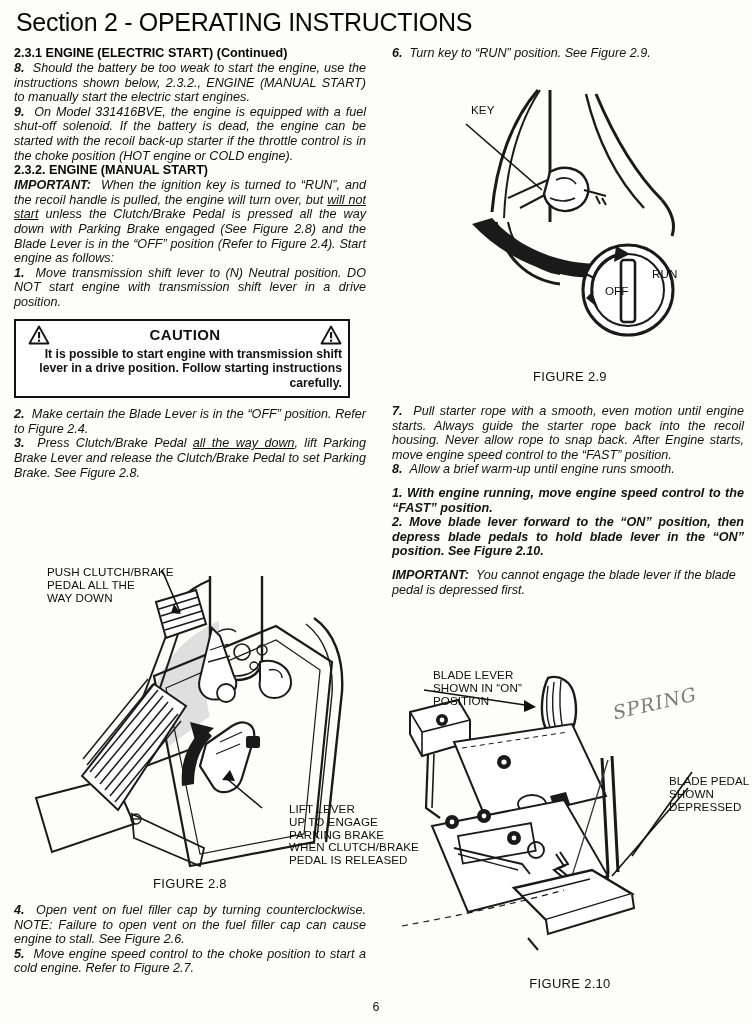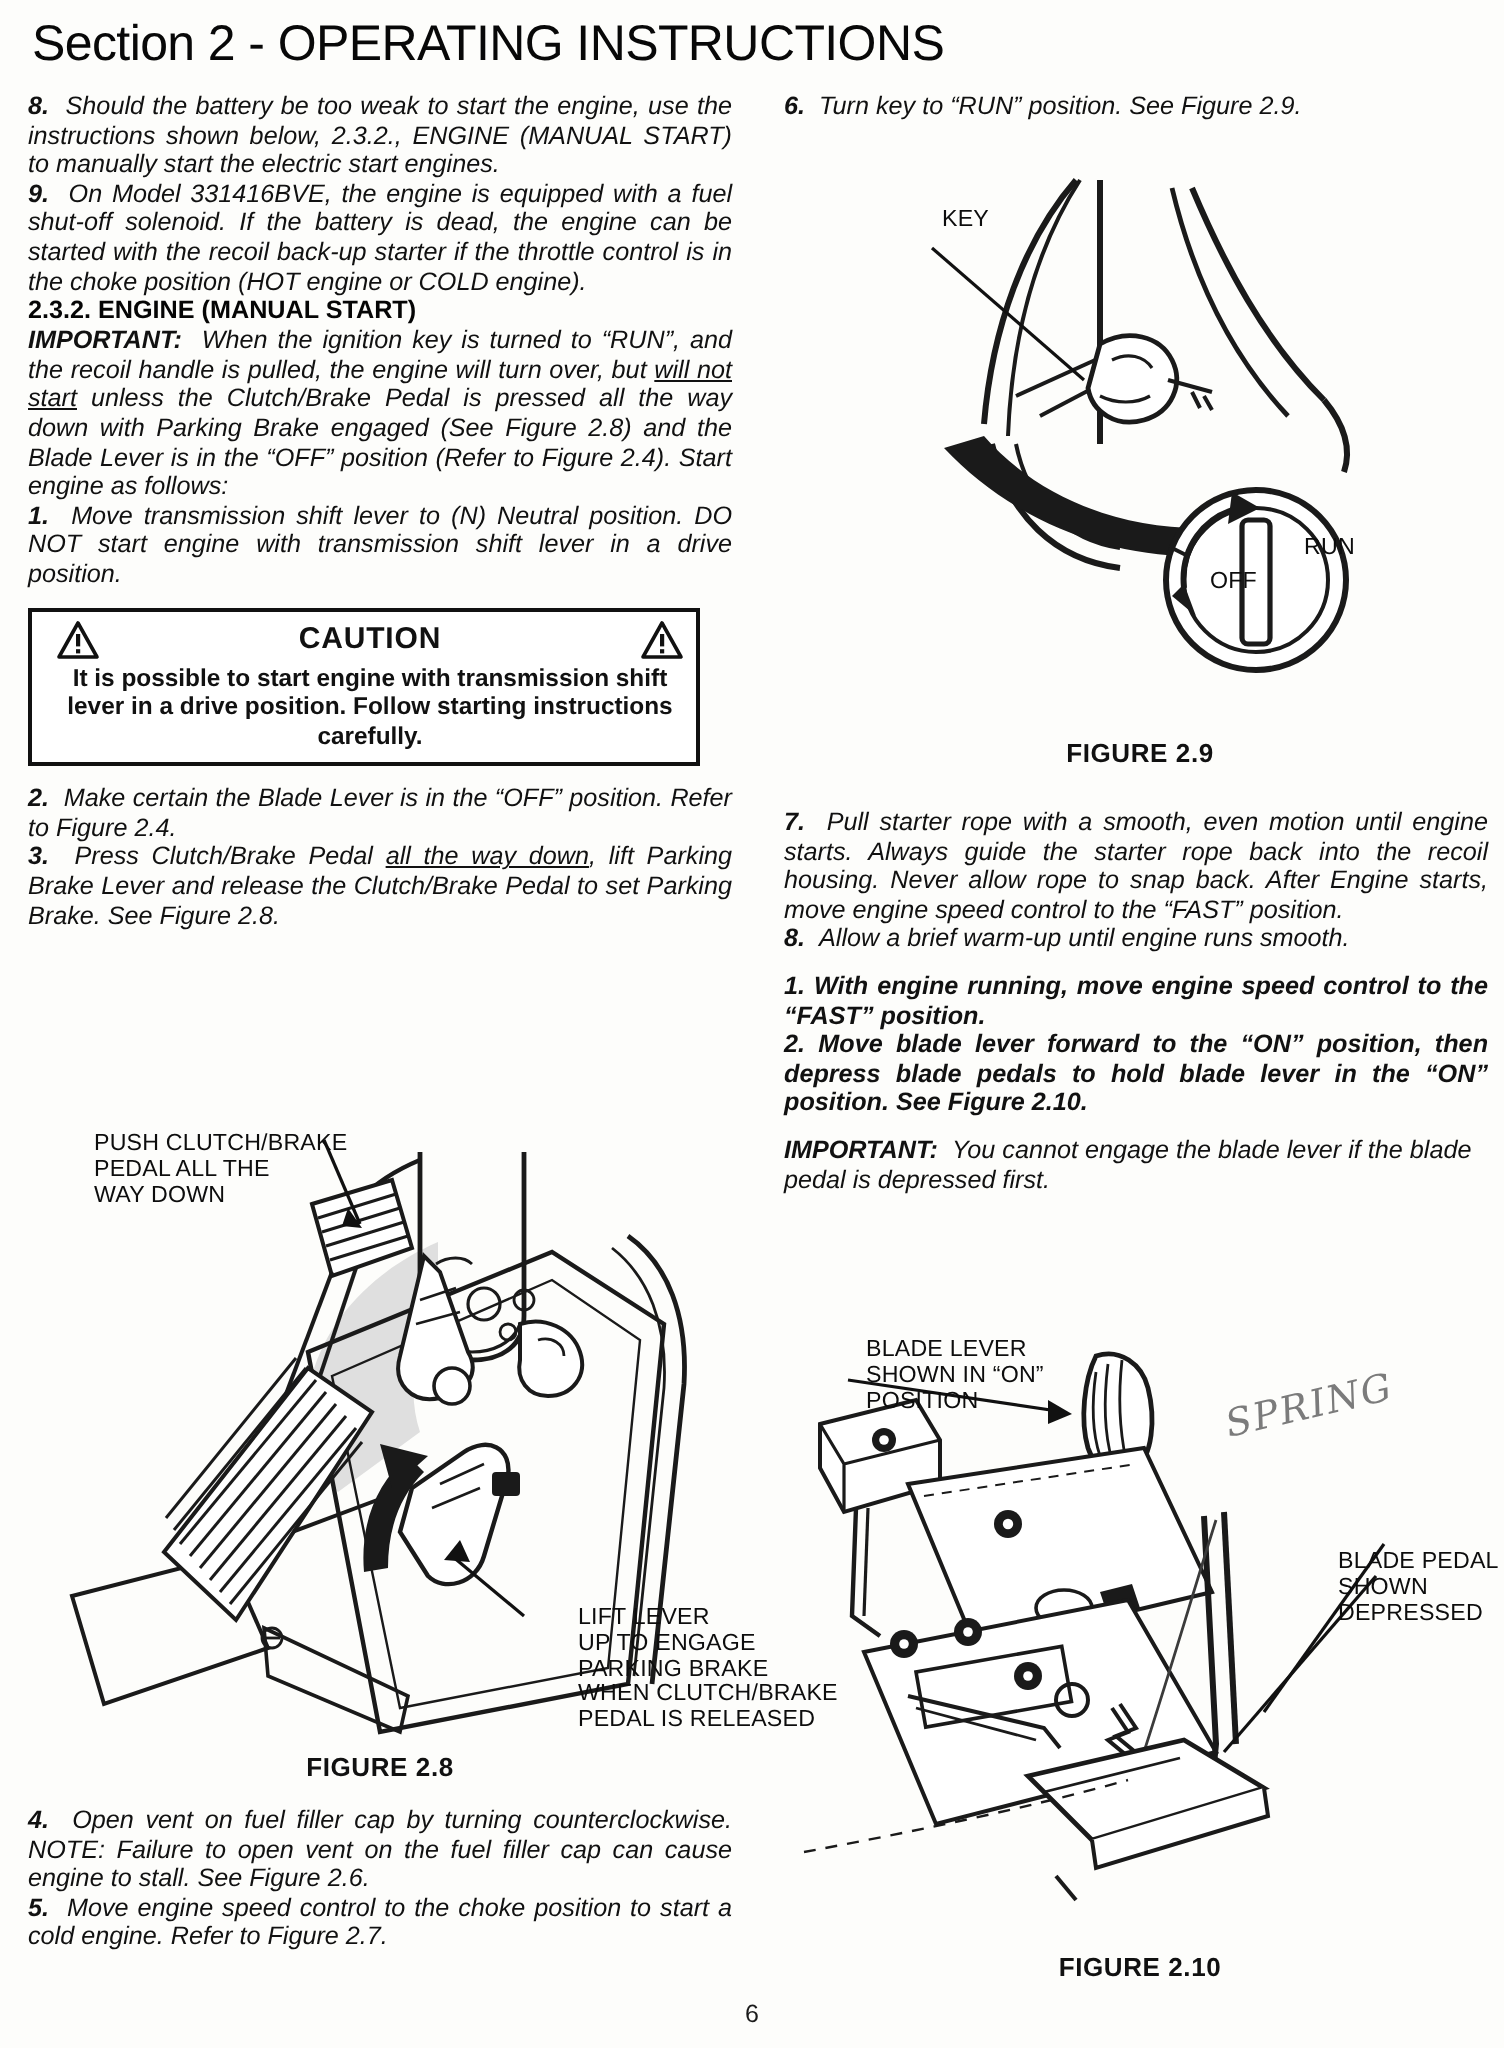--- a/index.html
+++ b/index.html
@@ -89,30 +89,30 @@
   }
   .tri {
     width: 22px;
     height: 20px;
     flex: 0 0 22px;
   }
   .caution-text {
     font-size: 12.2px;
     line-height: 14.6px;
     font-weight: bold;
-    text-align: center;
+    text-align: right;
     margin-top: 2px;
   }
 
   
   .figure { position: absolute; }
   .fig-caption {
     position: absolute;
     font-size: 13px;
-    font-weight: bold;
+    font-weight: normal;
     letter-spacing: 0.3px;
     text-align: center;
     color: #111;
   }
   .callout {
     position: absolute;
     font-size: 11.6px;
     line-height: 12.8px;
     font-weight: normal;
     letter-spacing: 0.1px;
@@ -145,20 +145,21 @@
 </style>
 </head>
 <body>
 
 <div class="page">
 
   <div class="page-header">Section 2 - OPERATING INSTRUCTIONS</div>
 
   <div class="col col-left">
 
+    <div class="heading">2.3.1   ENGINE (ELECTRIC START) (Continued)</div>
 
     <p class="body"><span class="num">8.</span>&nbsp;&nbsp;<span>Should the battery be too weak to start the engine, use the instructions shown below, 2.3.2., ENGINE (MANUAL START) to manually start the electric start engines.</span></p>
 
     <p class="body"><span class="num">9.</span>&nbsp;&nbsp;<span>On Model 331416BVE, the engine is equipped with a fuel shut-off solenoid.  If the battery is dead, the engine can be started with the recoil back-up starter if the throttle control is in the choke position (HOT engine or COLD engine).</span></p>
 
     <div class="heading">2.3.2.  ENGINE (MANUAL START)</div>
 
     <p class="body"><span class="b">IMPORTANT:</span>&nbsp;&nbsp;<span>When the ignition key is turned to “RUN”, and the recoil handle is pulled, the engine will turn over, but </span><span class="u">will not start</span><span> unless the Clutch/Brake Pedal is pressed all the way down with Parking Brake engaged (See Figure 2.8) and the Blade Lever is in the “OFF” position (Refer to Figure 2.4).  Start engine as follows:</span></p>
 
     <p class="body"><span class="num">1.</span>&nbsp;&nbsp;<span>Move transmission shift lever to (N) Neutral position. DO NOT start engine with transmission shift lever in a drive position.</span></p>

